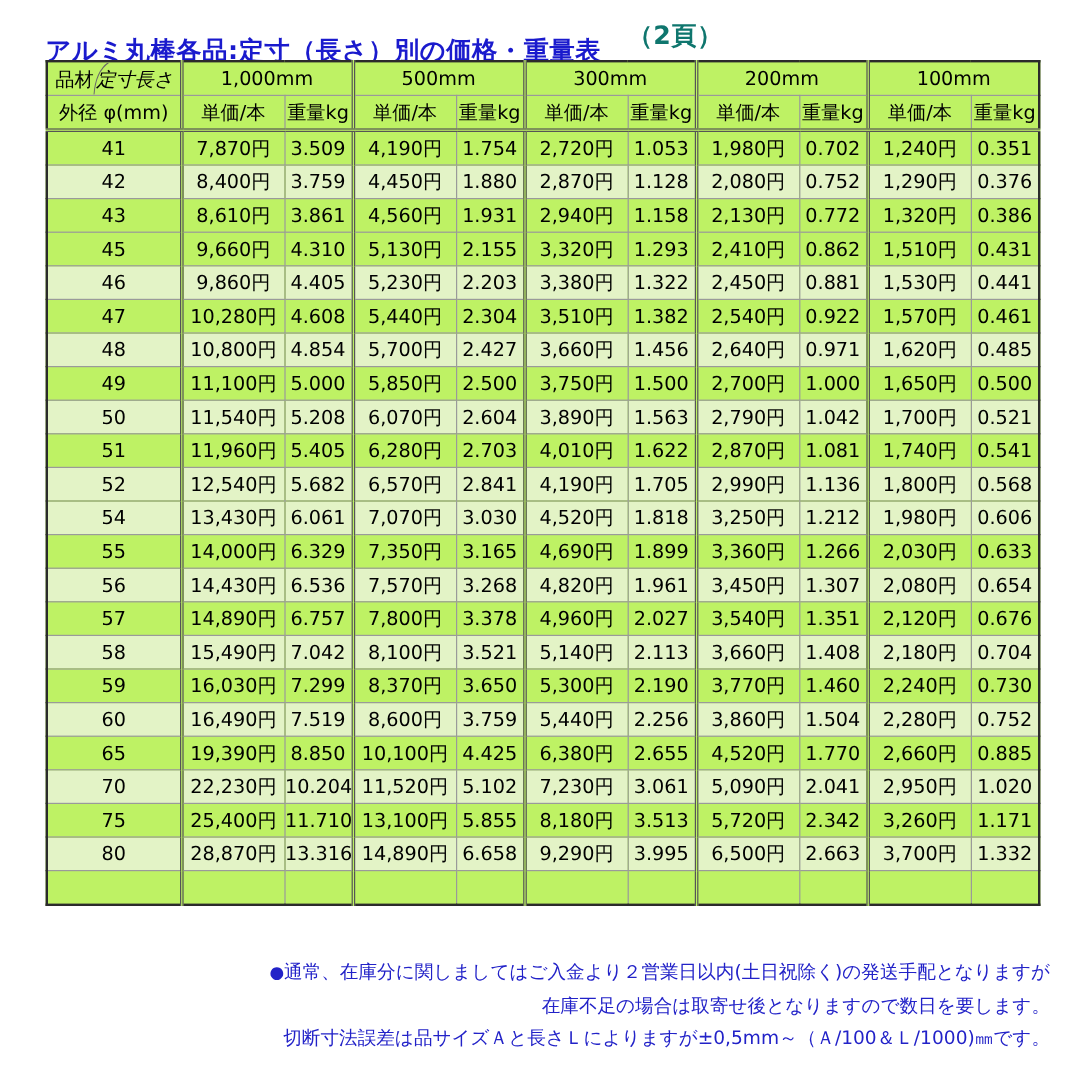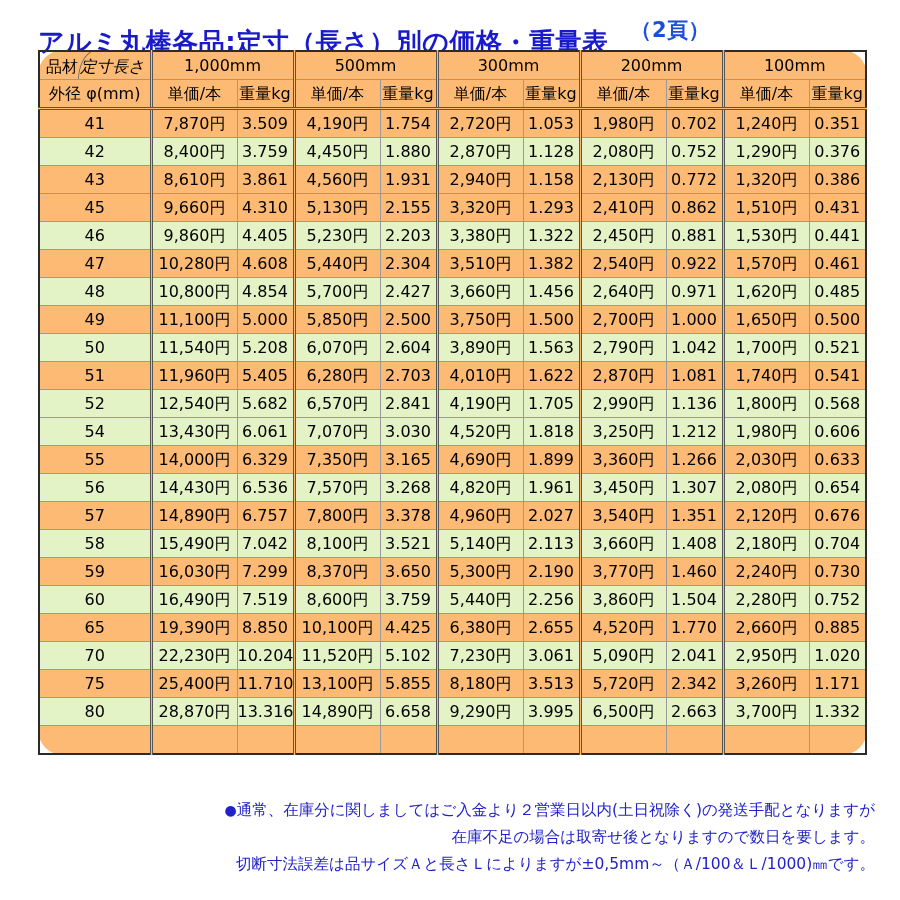--- a/index.html
+++ b/index.html
@@ -24,47 +24,46 @@
     position: absolute;
     left: 38px;
     top: 14px;
     width: 830px;
     height: 32px;
     display: flex;
     align-items: center;
     white-space: nowrap;
   }
   .title-main {
-    font-size: 26px;
+    font-size: 21px;
     font-weight: bold;
     color: #1a1acd;
     letter-spacing: 0.5px;
     margin-top: 24px;
   }
   .title-page {
     font-size: 21px;
     font-weight: bold;
-    color: #1d4ed8;
+    color: #0f766e;
     margin-left: 22px;
     letter-spacing: 0.5px;
   }
 
   
   .tbl-wrap {
     position: absolute;
     left: 38px;
     top: 50px;
     width: 828px;
   }
   table.grid {
     border-collapse: collapse;
     table-layout: fixed;
     width: 828px;
-    background: #fdba74;
-    border-radius: 25px;
+    background: #bef264;
   }
   table.grid td, table.grid th {
     border: 1px solid #9a9a9a;
     padding: 0;
     margin: 0;
     font-weight: normal;
     color: #000000;
     text-align: center;
     vertical-align: middle;
     font-size: 16px;

